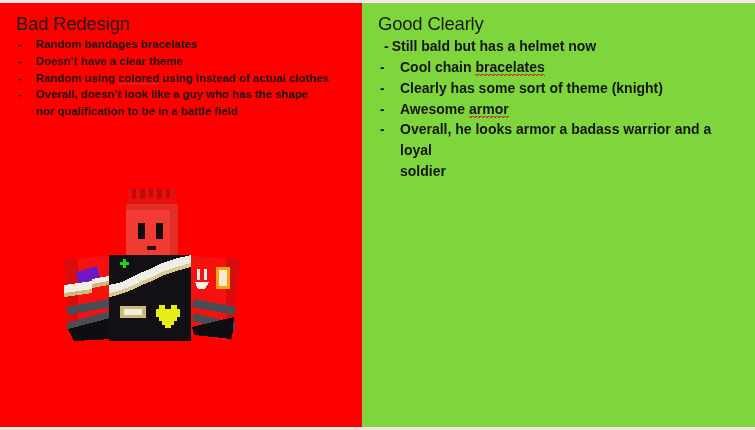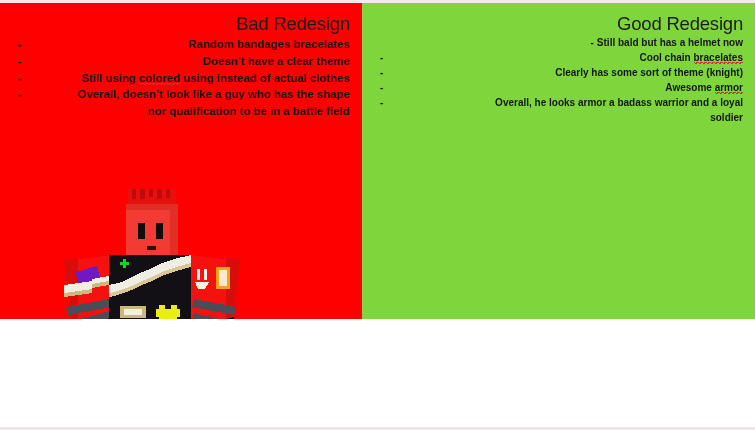--- a/index.html
+++ b/index.html
@@ -8,42 +8,42 @@
     background:#f2f2f2;
     font-family:"Liberation Sans", sans-serif;
   }
   .slide{
     position:relative;width:755px;height:430px;overflow:hidden;
     background:#ffffff;
   }
   .edge-top{position:absolute;left:0;top:0;width:755px;height:3px;background:#f6e9ea;z-index:30;}
   .edge-bottom{position:absolute;left:0;bottom:0;width:755px;height:3px;background:#f3e3e4;z-index:30;}
 
-  .panel{position:absolute;top:3px;height:316px;overflow:hidden;text-align:right;}
+  .panel{position:absolute;top:3px;height:424px;overflow:hidden;}
   .panel-left{left:0;width:362px;background:#fe0000;}
   .panel-right{left:362px;width:393px;background:#7fd63c;}
 
   .txtblock{position:absolute;left:0;top:0;padding:10px 12px 0 16px;box-sizing:border-box;width:100%;}
   .title{
     font-size:18.5px;color:#1c1c1c;font-weight:400;
     letter-spacing:-0.2px;line-height:1.15;margin:0 0 2px 0;
     white-space:nowrap;
   }
   ul.bullets{list-style:none;margin:0;padding:0;}
   ul.bullets li{
     position:relative;
     font-size:11.4px;color:#151515;font-weight:bold;
     line-height:1.42;
     margin:0 0 0.5px 0;
     padding-left:20px;
   }
   ul.bullets li .dash{
     position:absolute;left:2px;top:0;font-weight:bold;
   }
-  .panel-right ul.bullets li{font-size:10px;line-height:1.45;padding-left:22px;}
+  .panel-right ul.bullets li{font-size:14px;line-height:1.45;padding-left:22px;}
   .panel-right ul.bullets li.tight{padding-left:6px;}
   .panel-right ul.bullets li.tight .dash{position:static;margin-right:3px;}
 
   .sq{ 
     background-image:
       repeating-linear-gradient(135deg,#c0392b 0 1px,transparent 1px 2px);
     background-position:0 100%;
     background-size:4px 2px;
     background-repeat:repeat-x;
     padding-bottom:1px;
@@ -73,21 +73,21 @@
         </li>
         <li>
           <span class="dash">-</span>
           <span>Random bandages bracelates</span>
         </li>
         <li>
           <span class="dash">-</span>
           <span>Doesn’t have a clear theme</span>
         </li>
         <li>
-          <span class="dash">-</span><span>Still using </span><span class="sq">colored</span><span> using instead of actual clothes</span>
+          <span class="dash">-</span><span>Random using </span><span class="sq">colored</span><span> using instead of actual clothes</span>
         </li>
         <li>
           <span class="dash">-</span>
           <span>Overall, doesn’t look like a guy who has the shape</span>
         </li>
         <li>
           <span class="dash"></span>
           <span>nor qualification to be in a battle field</span>
         </li>
       </ul>
@@ -163,21 +163,21 @@
             <rect x="103" y="136" width="6" height="3"></rect>
           </g>
         </g>
       </svg>
     </div>
   </div>
 
   <div class="panel panel-right">
 
     <div class="txtblock">
-      <div class="title">Good Redesign</div>
+      <div class="title">Good Clearly</div>
       <ul class="bullets">
         <li class="tight">
           <span class="dash">-</span><span>Still bald but has a helmet now</span>
         </li>
         <li>
           <span class="dash">-</span><span>Cool chain </span><span class="sq">bracelates</span>
         </li>
         <li>
           <span class="dash">-</span>
           <span>Clearly has some sort of theme (knight)</span>

